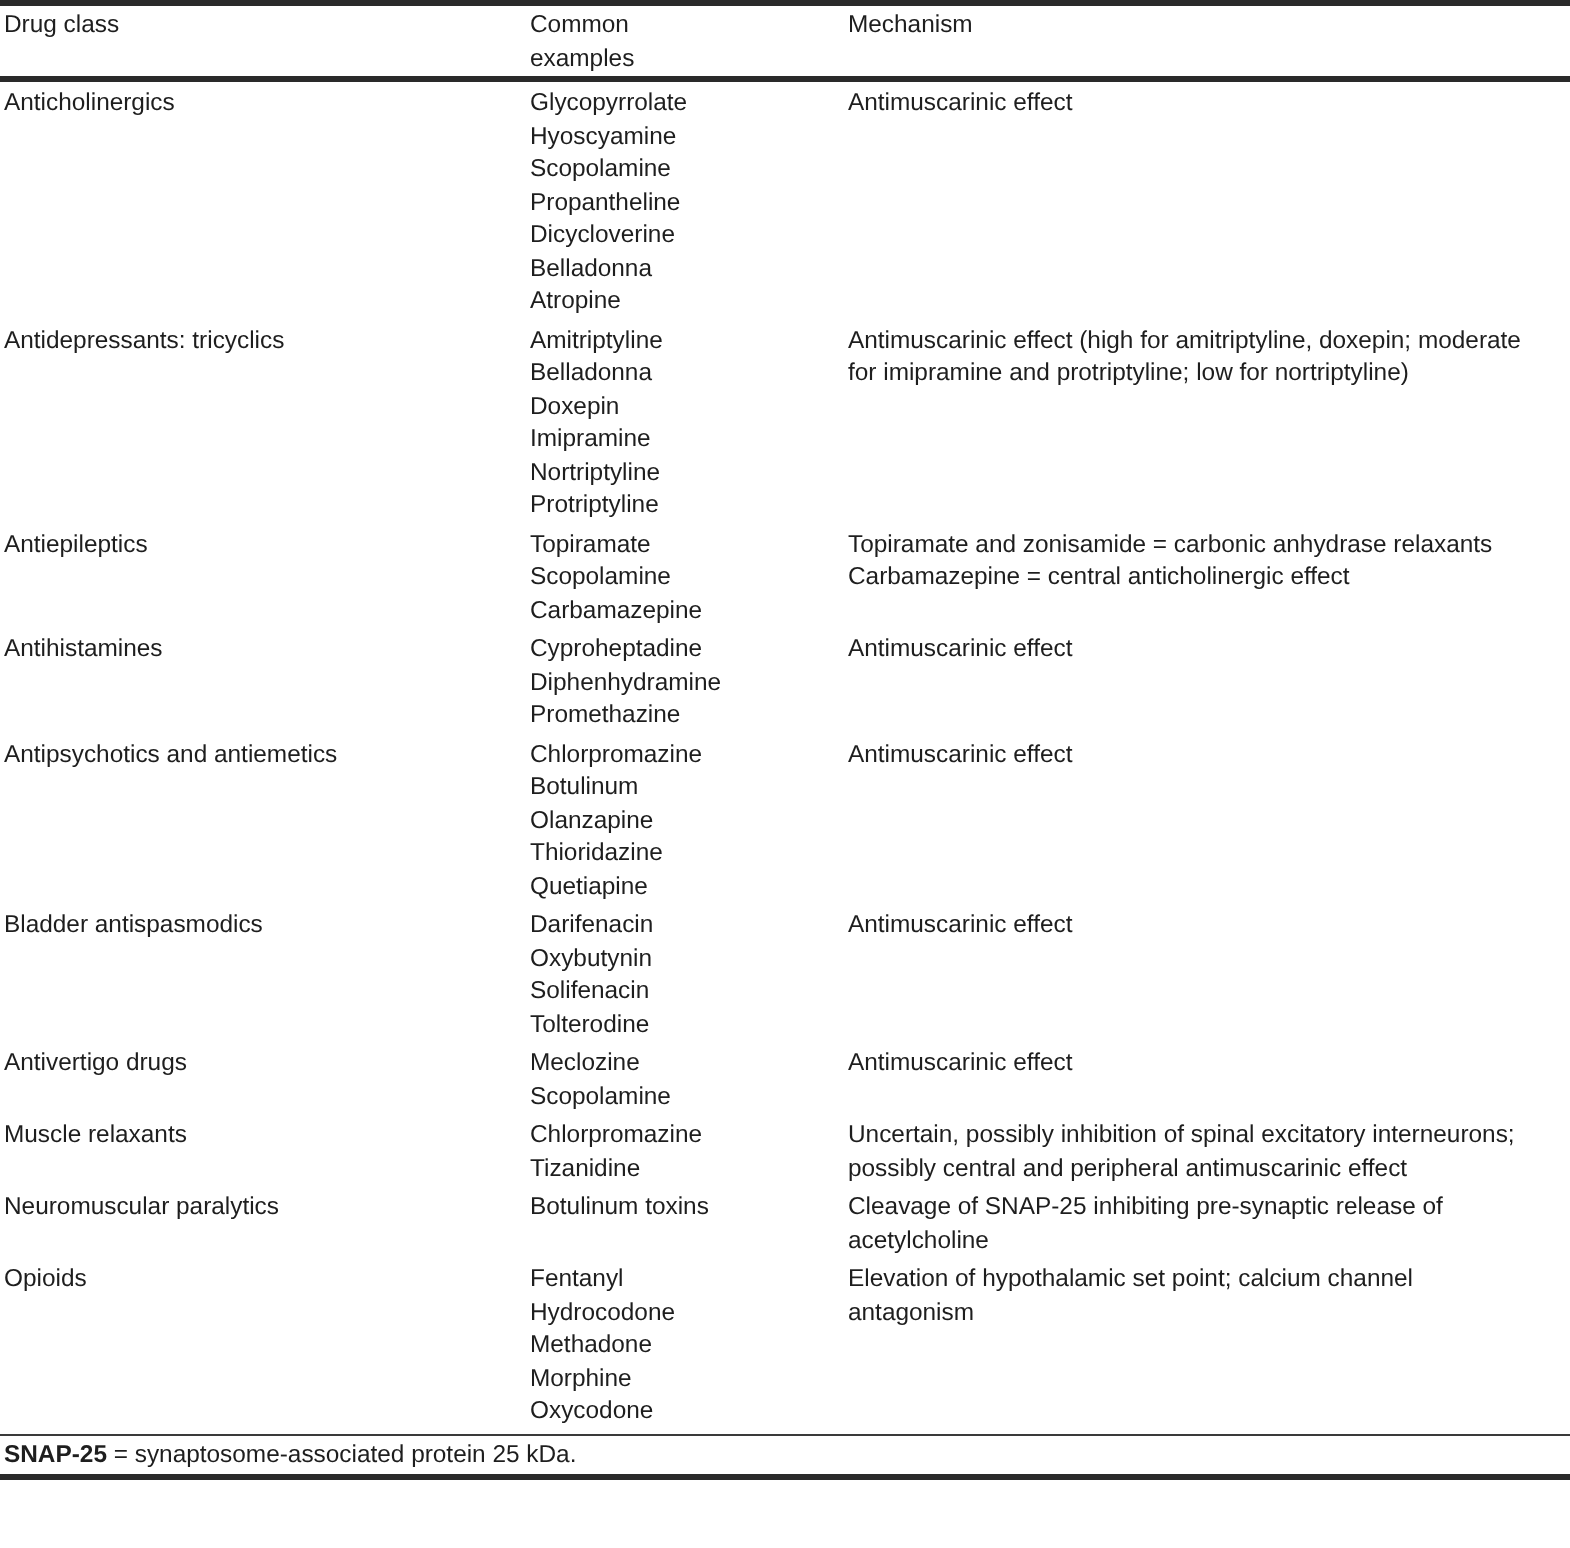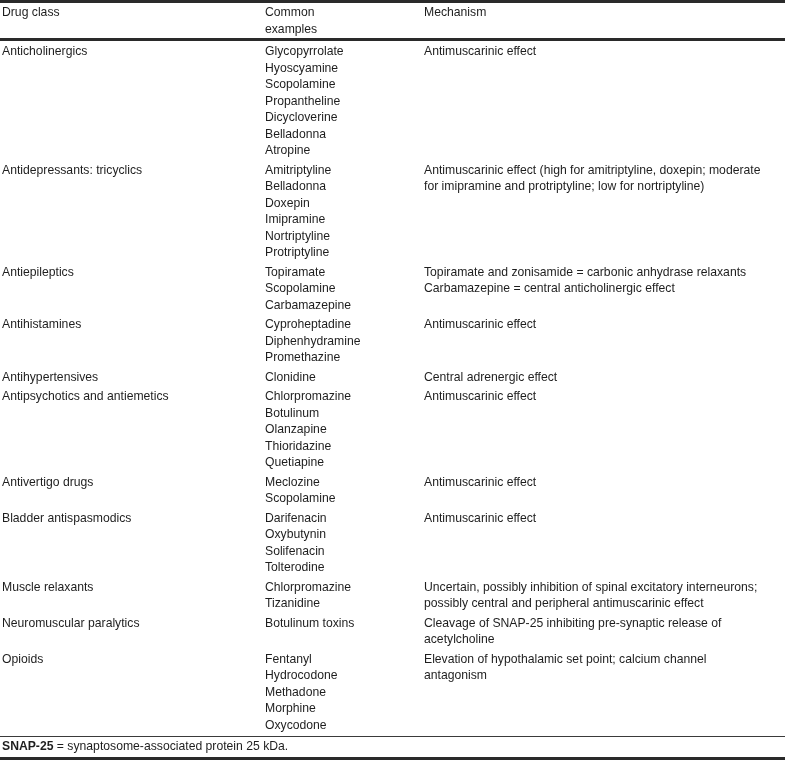--- a/index.html
+++ b/index.html
@@ -135,58 +135,49 @@
           <td class="col2">
             <span class="ex-line">Cyproheptadine</span>
             <span class="ex-line">Diphenhydramine</span>
             <span class="ex-line">Promethazine</span>
           </td>
           <td class="col3">
             <span class="mech-line">Antimuscarinic effect</span>
           </td>
         </tr>
         <tr>
-          <td class="col1"><span>Antihypertensives</span></td>
-          <td class="col2">
-            <span class="ex-line">Clonidine</span>
-          </td>
-          <td class="col3">
-            <span class="mech-line">Central adrenergic effect</span>
-          </td>
-        </tr>
-        <tr>
           <td class="col1"><span>Antipsychotics and antiemetics</span></td>
           <td class="col2">
             <span class="ex-line">Chlorpromazine</span>
             <span class="ex-line">Botulinum</span>
             <span class="ex-line">Olanzapine</span>
             <span class="ex-line">Thioridazine</span>
             <span class="ex-line">Quetiapine</span>
           </td>
           <td class="col3">
             <span class="mech-line">Antimuscarinic effect</span>
           </td>
         </tr>
         <tr>
-          <td class="col1"><span>Antivertigo drugs</span></td>
-          <td class="col2">
-            <span class="ex-line">Meclozine</span>
-            <span class="ex-line">Scopolamine</span>
-          </td>
-          <td class="col3">
-            <span class="mech-line">Antimuscarinic effect</span>
-          </td>
-        </tr>
-        <tr>
           <td class="col1"><span>Bladder antispasmodics</span></td>
           <td class="col2">
             <span class="ex-line">Darifenacin</span>
             <span class="ex-line">Oxybutynin</span>
             <span class="ex-line">Solifenacin</span>
             <span class="ex-line">Tolterodine</span>
+          </td>
+          <td class="col3">
+            <span class="mech-line">Antimuscarinic effect</span>
+          </td>
+        </tr>
+        <tr>
+          <td class="col1"><span>Antivertigo drugs</span></td>
+          <td class="col2">
+            <span class="ex-line">Meclozine</span>
+            <span class="ex-line">Scopolamine</span>
           </td>
           <td class="col3">
             <span class="mech-line">Antimuscarinic effect</span>
           </td>
         </tr>
         <tr>
           <td class="col1"><span>Muscle relaxants</span></td>
           <td class="col2">
             <span class="ex-line">Chlorpromazine</span>
             <span class="ex-line">Tizanidine</span>

